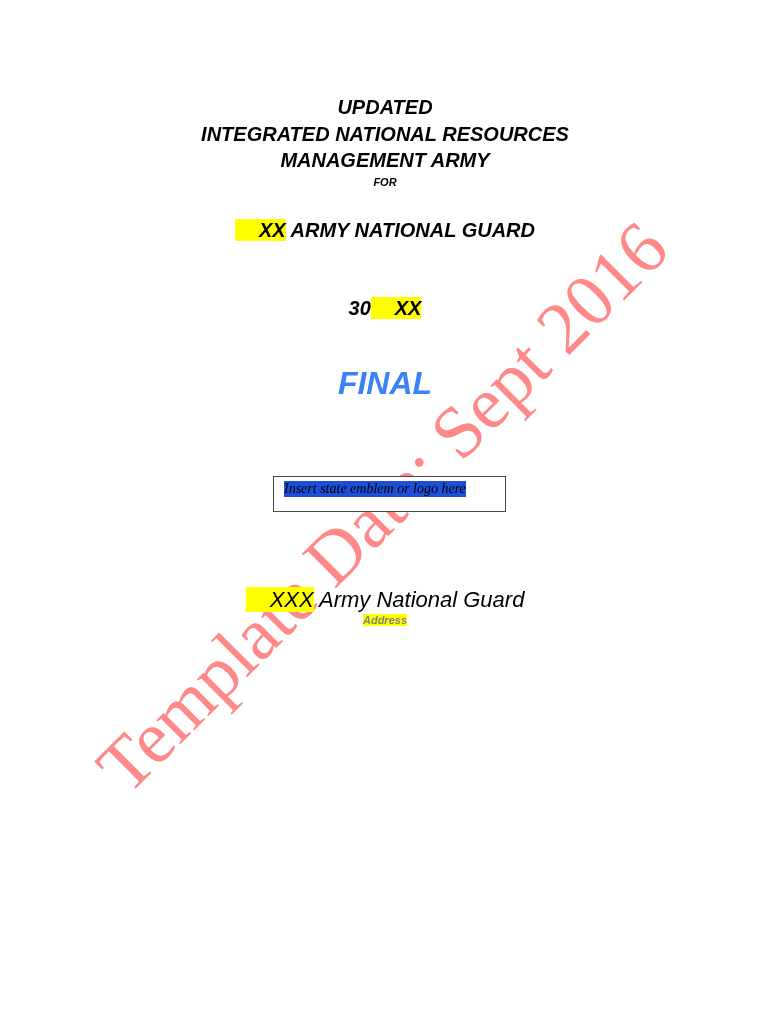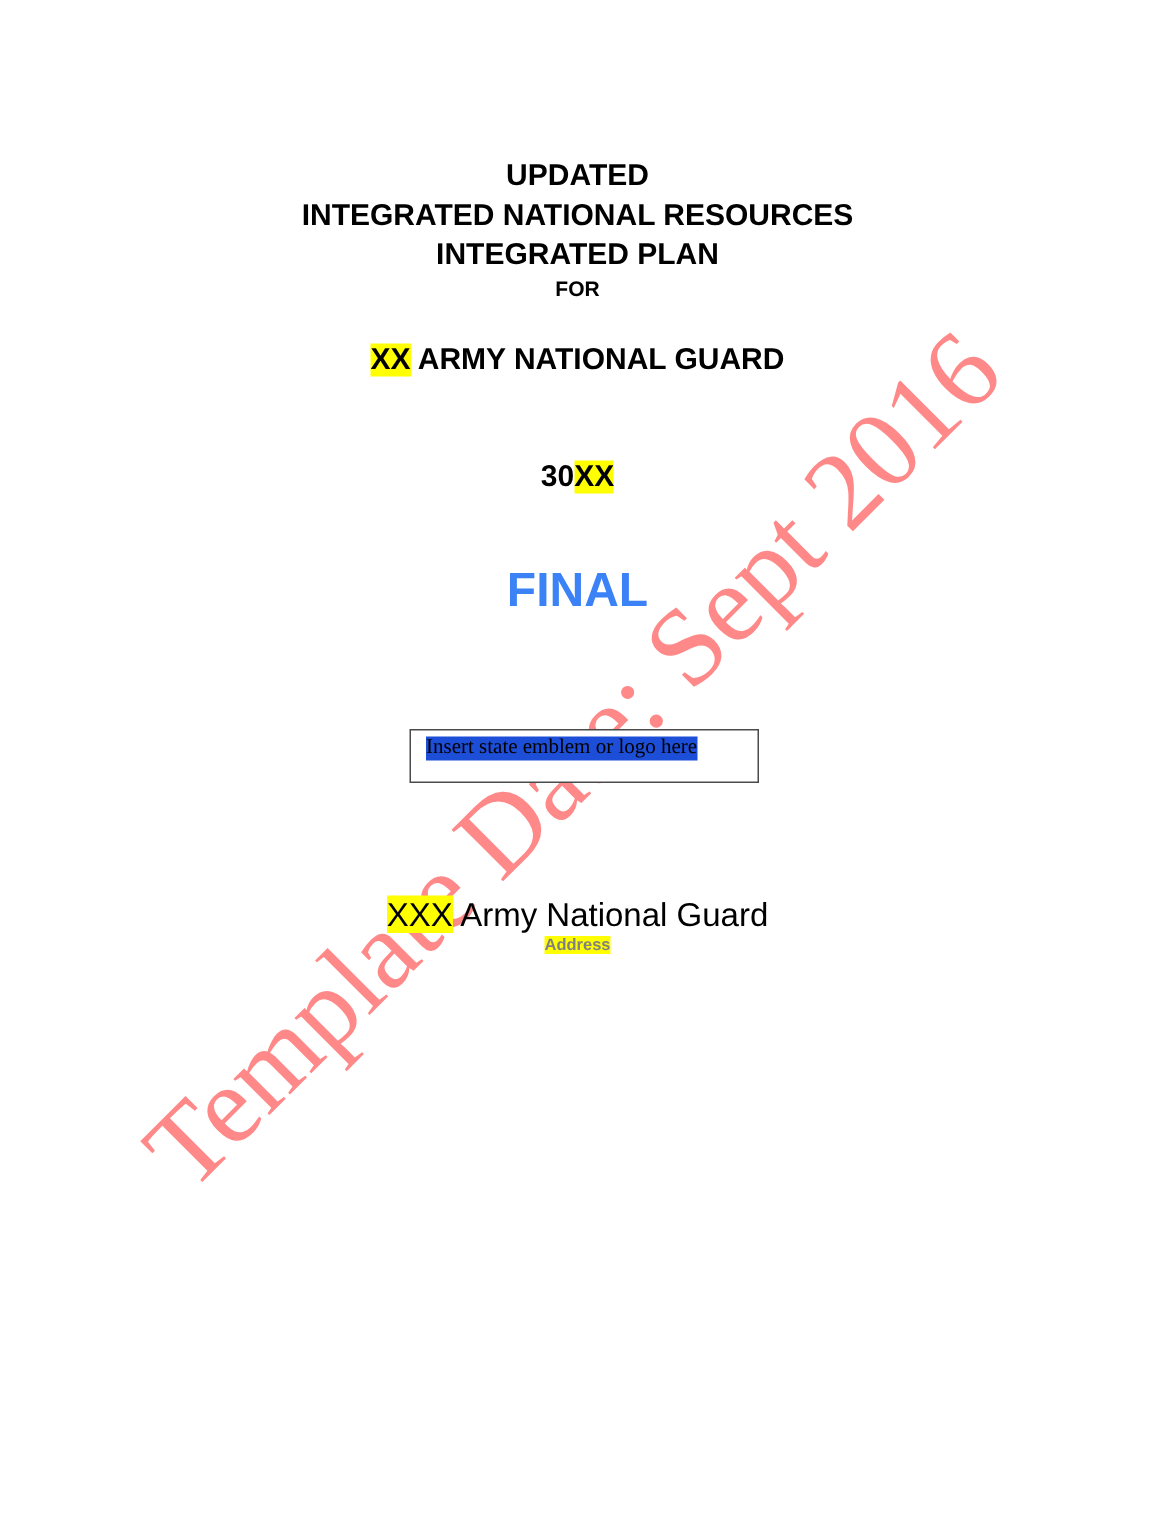--- a/index.html
+++ b/index.html
@@ -29,25 +29,26 @@
       text-align: center;
       white-space: nowrap;
     }
     .title-line {
       font-weight: bold;
       font-size: 20px;
       line-height: 26px;
     }
     .title-small {
       font-weight: bold;
-      font-size: 14px;
+      font-size: 11px;
       line-height: 14px;
     }
     .hl {
       background: #ffff00;
+      padding-left: 24px;
     }
     .year {
       font-weight: bold;
       font-size: 20px;
       line-height: 24px;
     }
     .status {
       font-weight: bold;
       font-size: 32px;
       line-height: 36px;
@@ -101,39 +102,40 @@
       font-family: "Liberation Serif", serif;
       font-size: 74px;
       line-height: 80px;
       color: #ff7f7f;
       opacity: 0.92;
       white-space: nowrap;
       pointer-events: none;
     }
     .content-layer {
       position: absolute;
-      left: 0; top: 12px;
+      left: 0; top: 2px;
       width: 770px;
       height: 908px;
+      font-style: italic;
     }
   </style>
 </head>
 <body>
 
 <div class="page">
 
   <div class="watermark">
     <div class="watermark-text">Template Date: Sept 2016</div>
   </div>
 
   <div class="content-layer">
 
     <div class="line title-line" style="top:92px;">UPDATED</div>
     <div class="line title-line" style="top:119px;">INTEGRATED NATIONAL RESOURCES</div>
-    <div class="line title-line" style="top:145px;">INTEGRATED PLAN</div>
+    <div class="line title-line" style="top:145px;">MANAGEMENT ARMY</div>
     <div class="line title-small" style="top:173px;">FOR</div>
     <div class="line title-line" style="top:215px;"><span class="hl">XX</span><span> ARMY NATIONAL GUARD</span></div>
 
     <div class="line year" style="top:294px;"><span>30</span><span class="hl">XX</span></div>
 
     <div class="line status" style="top:363px;">FINAL</div>
 
     <div class="emblem-box">
       <span class="emblem-text">Insert state emblem or logo here</span>
     </div>

